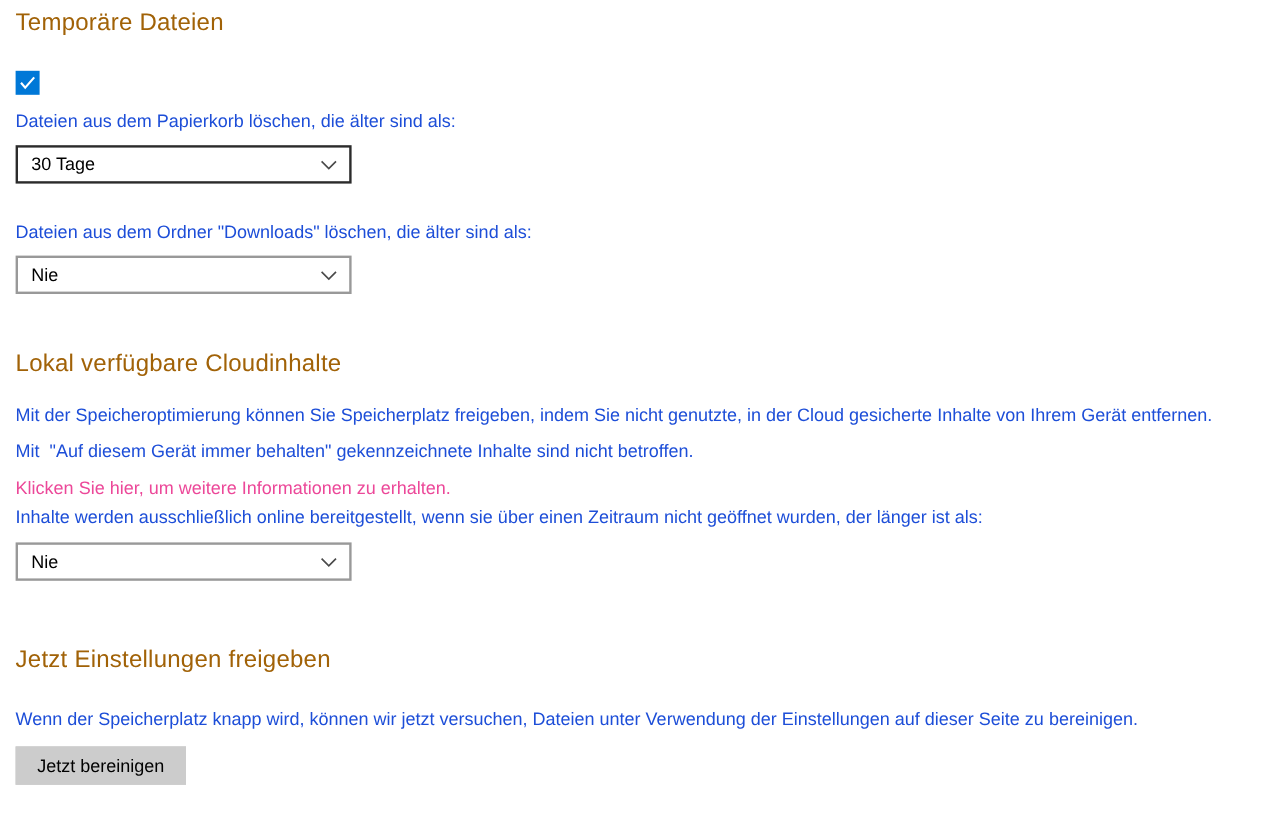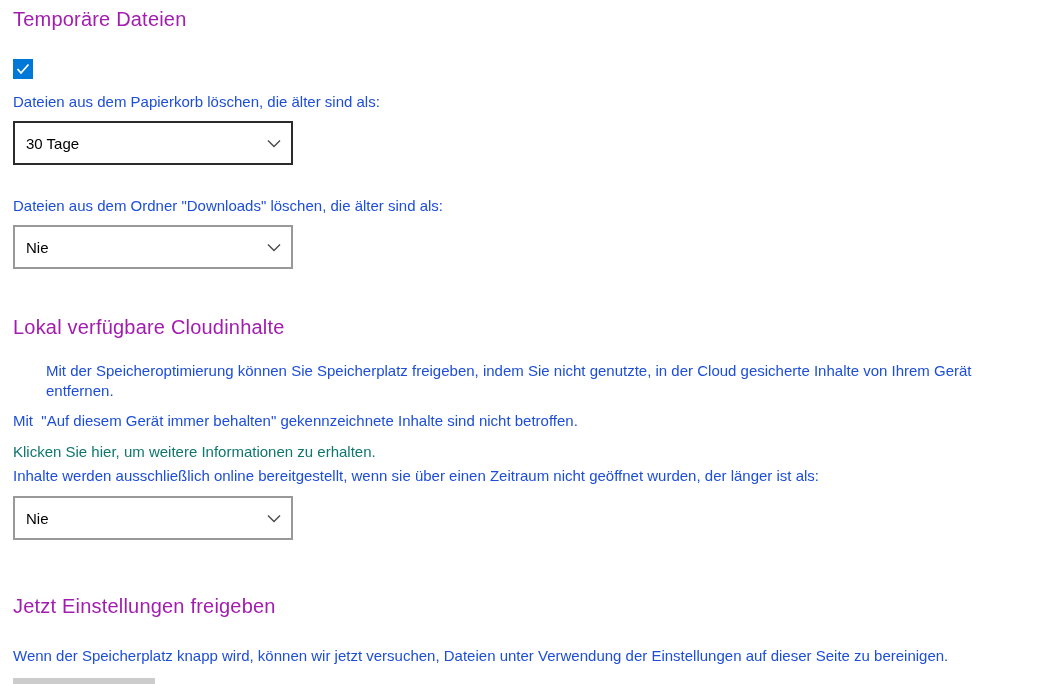--- a/index.html
+++ b/index.html
@@ -6,73 +6,73 @@
   html, body {
     width: 1053px; height: 684px;
     background: #ffffff;
     font-family: "Liberation Sans", "DejaVu Sans", sans-serif;
     color: #000000;
     overflow: hidden;
   }
   .page { padding: 8px 14px 0 13px; }
 
   h1.section-title {
-    font-size: 20px; font-weight: 400; color: #a21caf;
+    font-size: 20px; font-weight: 400; color: #a16207;
     letter-spacing: 0.2px;
   }
   .body-text { font-size: 15px; line-height: 20px; color: #1d4ed8; }
   .prewrap { white-space: pre-wrap; }
 
   
   .check-row { display: flex; align-items: center; margin-top: 28px; }
   .checkbox {
     width: 20px; height: 20px; background: #0078d7;
     display: inline-flex; align-items: center; justify-content: center;
     flex: 0 0 auto; cursor: default;
   }
   .checkbox svg { display: block; }
   .check-label { margin-left: 12px; font-size: 15px; }
 
   
   .field-label { font-size: 15px; margin-top: 0; }
 
   
   .combo {
-    width: 280px; height: 44px;
+    width: 280px; height: 32px;
     border: 2px solid #999999;
     background: #ffffff;
     display: flex; align-items: center; justify-content: space-between;
     padding: 0 10px 0 11px;
     font-size: 15px;
     cursor: default;
   }
   .combo.focused { border-color: #2b2b2b; }
   .combo .chev { display: flex; align-items: center; }
 
   .link {
-    font-size: 15px; color: #0f766e; text-decoration: none; cursor: pointer;
+    font-size: 15px; color: #ec4899; text-decoration: none; cursor: pointer;
   }
 
   h2.sub-title { font-size: 17px; font-weight: 400; color: #1a1a1a; }
 
   .btn {
     display: inline-block;
     background: #cccccc; border: 2px solid #cccccc;
     font-family: "Liberation Sans", "DejaVu Sans", sans-serif;
     font-size: 15px; color: #000000;
     padding: 4px 16px; min-width: 120px; height: 32px;
     text-align: center; cursor: pointer;
   }
 
   
   .mt-sm { margin-top: 9px; }
   .gap-recycle-label { margin-top: 13px; }
   .gap-downloads-label { margin-top: 31px; }
   .gap-cloud-title { margin-top: 47px; }
-  .gap-cloud-p1 { margin-top: 22px; margin-left: 33px; }
+  .gap-cloud-p1 { margin-top: 22px; }
   .gap-cloud-p2 { margin-top: 10px; }
   .gap-link { margin-top: 12px; }
   .gap-onedrive { margin-top: 25px; }
   .gap-onedrive-desc { margin-top: 5px; }
   .gap-combo3 { margin-top: 10px; }
   .gap-free-title { margin-top: 55px; }
   .gap-free-desc { margin-top: 28px; }
   .gap-btn { margin-top: 12px; }
 </style>
 </head>

